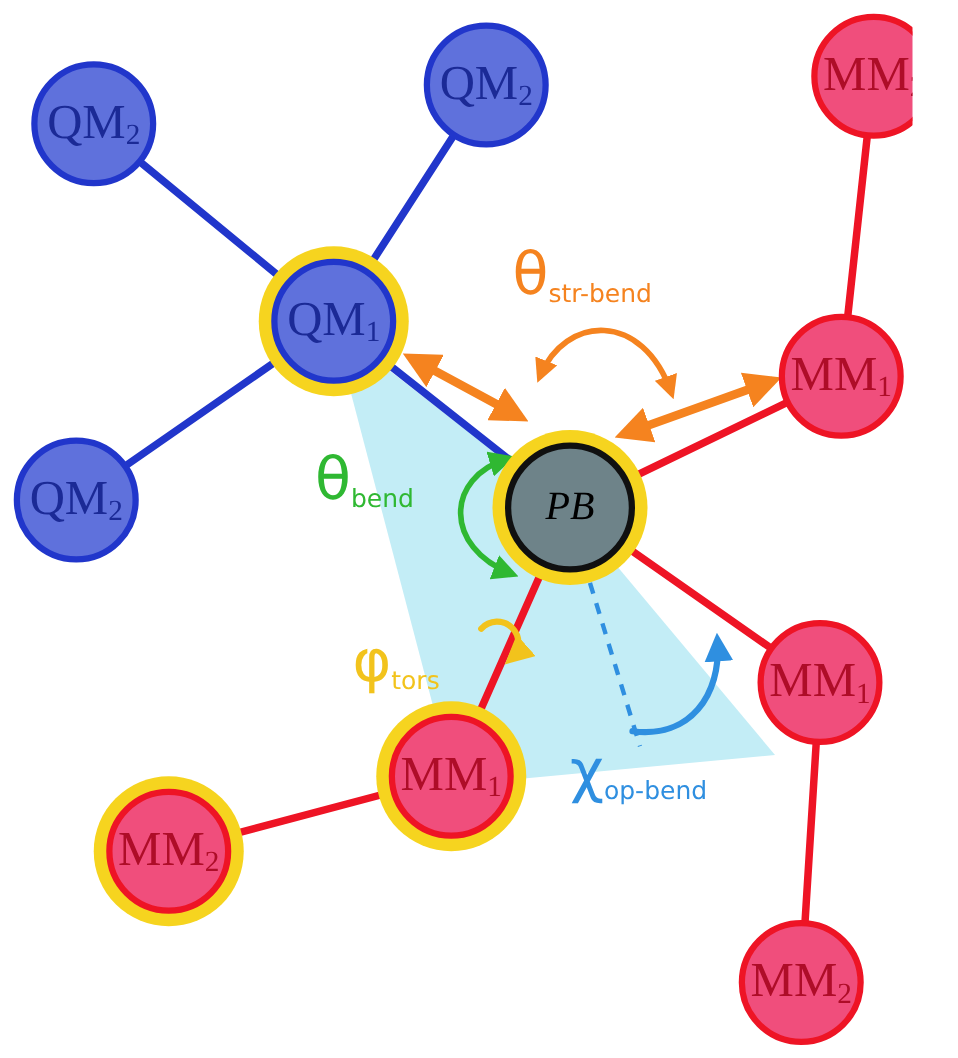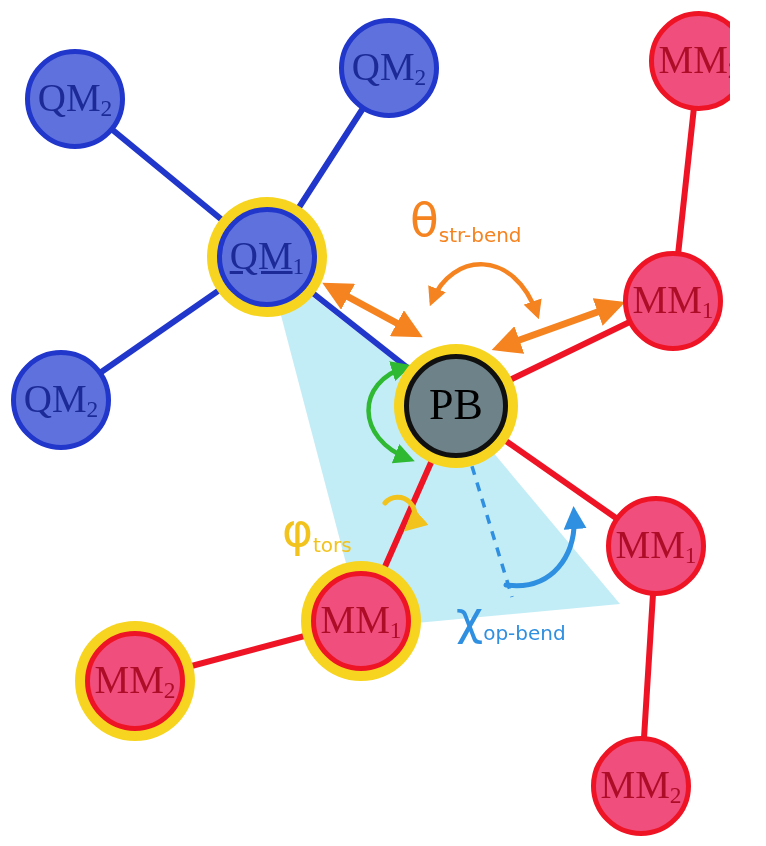--- a/index.html
+++ b/index.html
@@ -39,21 +39,21 @@
   
   .node{
     position:absolute;border-radius:50%;box-sizing:border-box;border:5px solid;
     display:flex;align-items:center;justify-content:center;
   }
   .node.qm{background:var(--qm-fill);border-color:var(--qm-border);color:var(--qm-text);}
   .node.mm{background:var(--mm-fill);border-color:var(--mm-border);color:var(--mm-text);}
   .node.pb{background:var(--pb-fill);border-color:var(--pb-border);color:var(--pb-text);}
   .node.hl{box-shadow:0 0 0 10px var(--highlight);}
   .node-label{font-family:"Liberation Serif","DejaVu Serif",serif;font-size:39px;line-height:1;white-space:nowrap;}
-  .node.pb .node-label{font-size:44px;}
+  .node.pb .node-label{font-size:32px;font-style:italic;}
   .node-label .sub{font-size:0.6em;vertical-align:-0.22em;}
 
   
   .angle-label{position:absolute;line-height:1;white-space:nowrap;}
   .angle-label .sym{font-size:47px;}
   .angle-label .sub{font-size:20px;vertical-align:-0.32em;}
   .angle-label.orange{color:var(--orange);}
   .angle-label.green{color:var(--green);}
   .angle-label.yellow{color:var(--yellow);margin-top:24px;}
   .angle-label.blue{color:var(--blue);}
@@ -111,21 +111,21 @@
   </div>
 
   <div class="node qm" style="left:339px;top:18px;width:100px;height:100px;">
     <span class="node-label"><span>QM</span><span class="sub">2</span></span>
   </div>
 
   <div class="node mm" style="left:649px;top:11px;width:100px;height:100px;">
     <span class="node-label"><span>MM</span><span class="sub">2</span></span>
   </div>
 
-  <div class="node qm hl" style="left:217px;top:207px;width:100px;height:100px;text-decoration:underline;">
+  <div class="node qm hl" style="left:217px;top:207px;width:100px;height:100px;">
     <span class="node-label"><span>QM</span><span class="sub">1</span></span>
   </div>
 
   <div class="node mm" style="left:623px;top:251px;width:100px;height:100px;">
     <span class="node-label"><span>MM</span><span class="sub">1</span></span>
   </div>
 
   <div class="node qm" style="left:11px;top:350px;width:100px;height:100px;">
     <span class="node-label"><span>QM</span><span class="sub">2</span></span>
   </div>
@@ -147,20 +147,23 @@
   </div>
 
   <div class="node mm" style="left:591px;top:736px;width:100px;height:100px;">
     <span class="node-label"><span>MM</span><span class="sub">2</span></span>
   </div>
 
   <div class="angle-label orange" style="left:410px;top:196px;">
     <span class="sym">θ</span><span class="sub">str-bend</span>
   </div>
 
+  <div class="angle-label green" style="left:252px;top:360px;">
+    <span class="sym">θ</span><span class="sub">bend</span>
+  </div>
 
   <div class="angle-label yellow" style="left:282px;top:482px;">
     <span class="sym">φ</span><span class="sub">tors</span>
   </div>
 
   <div class="angle-label blue" style="left:456px;top:594px;text-align:center;">
     <span class="sym">χ</span><span class="sub">op-bend</span>
   </div>
 
 </div>

